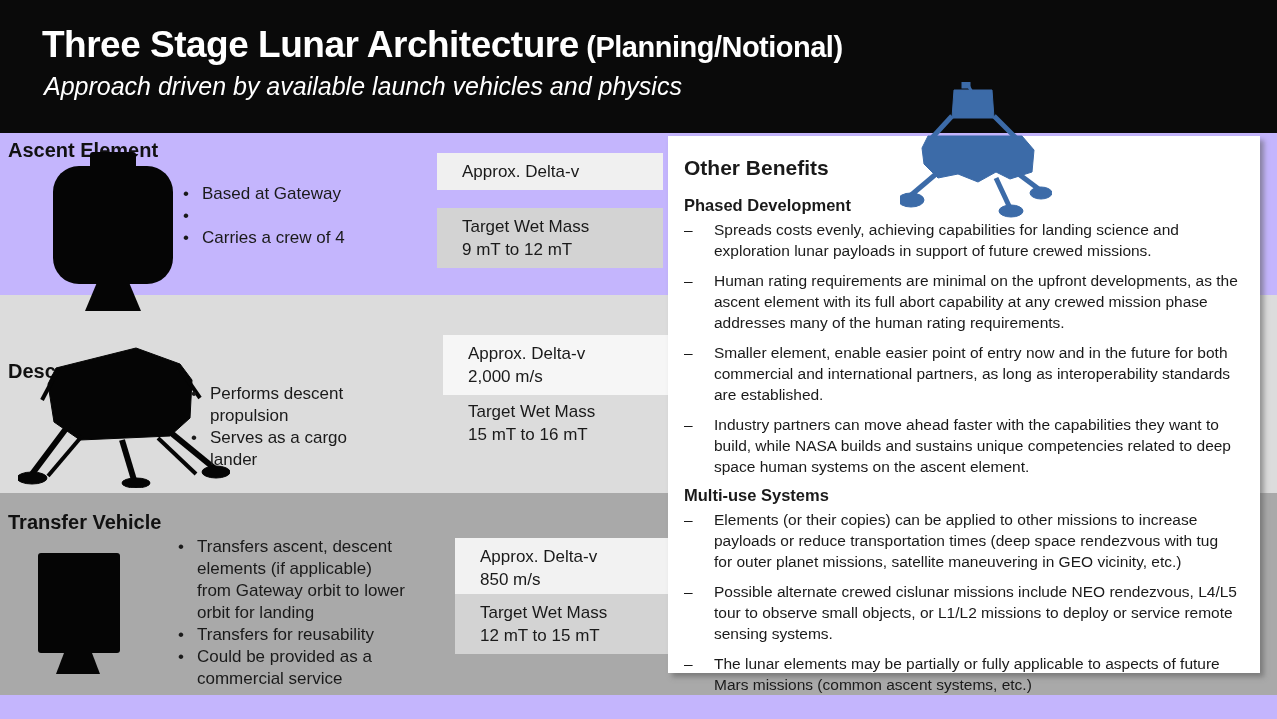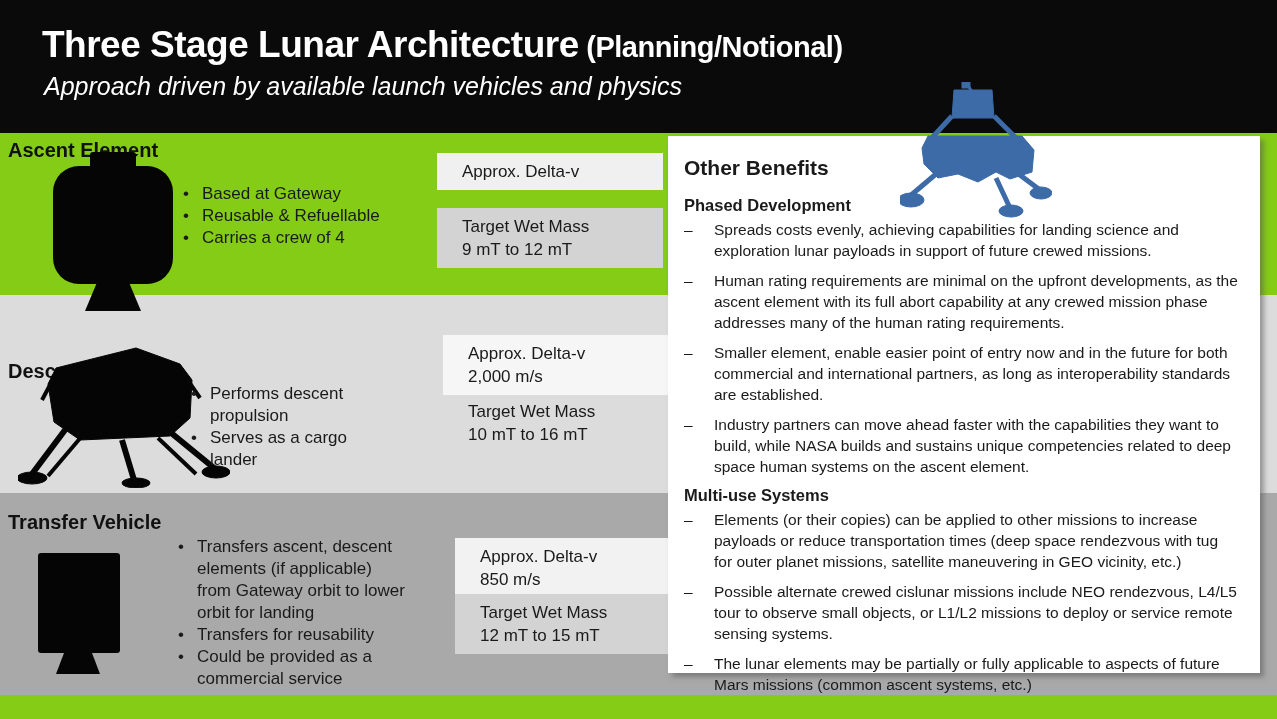--- a/index.html
+++ b/index.html
@@ -1,16 +1,16 @@
 <!DOCTYPE html>
 <html><head>
 <meta charset="utf-8">
 <style>
   html,body{margin:0;padding:0;background:#fff;}
-  .slide{position:relative;width:1277px;height:719px;background:#84cc16;overflow:hidden;
+  .slide{position:relative;width:1277px;height:719px;background:#c4b5fd;overflow:hidden;
          font-family:"Liberation Sans","DejaVu Sans",sans-serif;color:#1a1a1a;}
 
   
   .header-bar{position:absolute;left:0;top:0;width:1277px;height:133px;background:#0a0a0a;}
   .header-title{position:absolute;left:42px;top:24px;color:#ffffff;font-size:37px;font-weight:bold;
                 letter-spacing:-0.5px;white-space:nowrap;}
   .header-title .suffix{font-size:29px;}
   .header-sub{position:absolute;left:44px;top:72px;color:#ffffff;font-size:25px;font-style:italic;white-space:nowrap;}
 
   
@@ -62,21 +62,20 @@
     <rect x="5" y="14" width="120" height="118" rx="26" fill="#050505"></rect>
     <polygon points="50,128 80,128 93,159 37,159" fill="#050505"></polygon>
   </svg>
   <div class="bullets" style="left:170px;top:183px;width:260px;">
       <div class="bullet-row">
         <span class="bullet-dot">•</span>
         <span class="bullet-text">Based at Gateway</span>
       </div>
       <div class="bullet-row">
         <span class="bullet-dot">•</span>
-        <span class="bullet-text">Reusable &amp; Refuellable</span>
       </div>
       <div class="bullet-row">
         <span class="bullet-dot">•</span>
         <span class="bullet-text">Carries a crew of 4</span>
       </div>
     </div>
   <div class="spec-box" style="left:437px;top:153px;width:176px;background:#f0f0f0;">
     <span class="spec-label">Approx. Delta-v</span>
   </div>
   <div class="spec-box" style="left:437px;top:208px;width:176px;background:#d3d3d3;">
@@ -109,21 +108,21 @@
         <span class="bullet-dot">•</span>
         <span class="bullet-text">Serves as a cargo lander</span>
       </div>
     </div>
   <div class="spec-box" style="left:443px;top:335px;width:176px;background:#f6f6f6;">
     <span class="spec-label">Approx. Delta-v</span>
     <span class="spec-value">2,000 m/s</span>
   </div>
   <div class="spec-box" style="left:443px;top:393px;width:176px;background:transparent;">
     <span class="spec-label">Target Wet Mass</span>
-    <span class="spec-value">10 mT to 16 mT</span>
+    <span class="spec-value">15 mT to 16 mT</span>
   </div>
 
   <div class="stage-title" style="left:8px;top:511px;">Transfer Vehicle</div>
   <svg class="silhouette" style="left:36px;top:551px;" width="92" height="124" viewBox="0 0 92 124">
     <rect x="2" y="2" width="82" height="100" rx="3" fill="#050505"></rect>
     <polygon points="28,102 56,102 64,123 20,123" fill="#050505"></polygon>
   </svg>
   <div class="bullets" style="left:165px;top:536px;width:240px;">
       <div class="bullet-row">
         <span class="bullet-dot">•</span>

